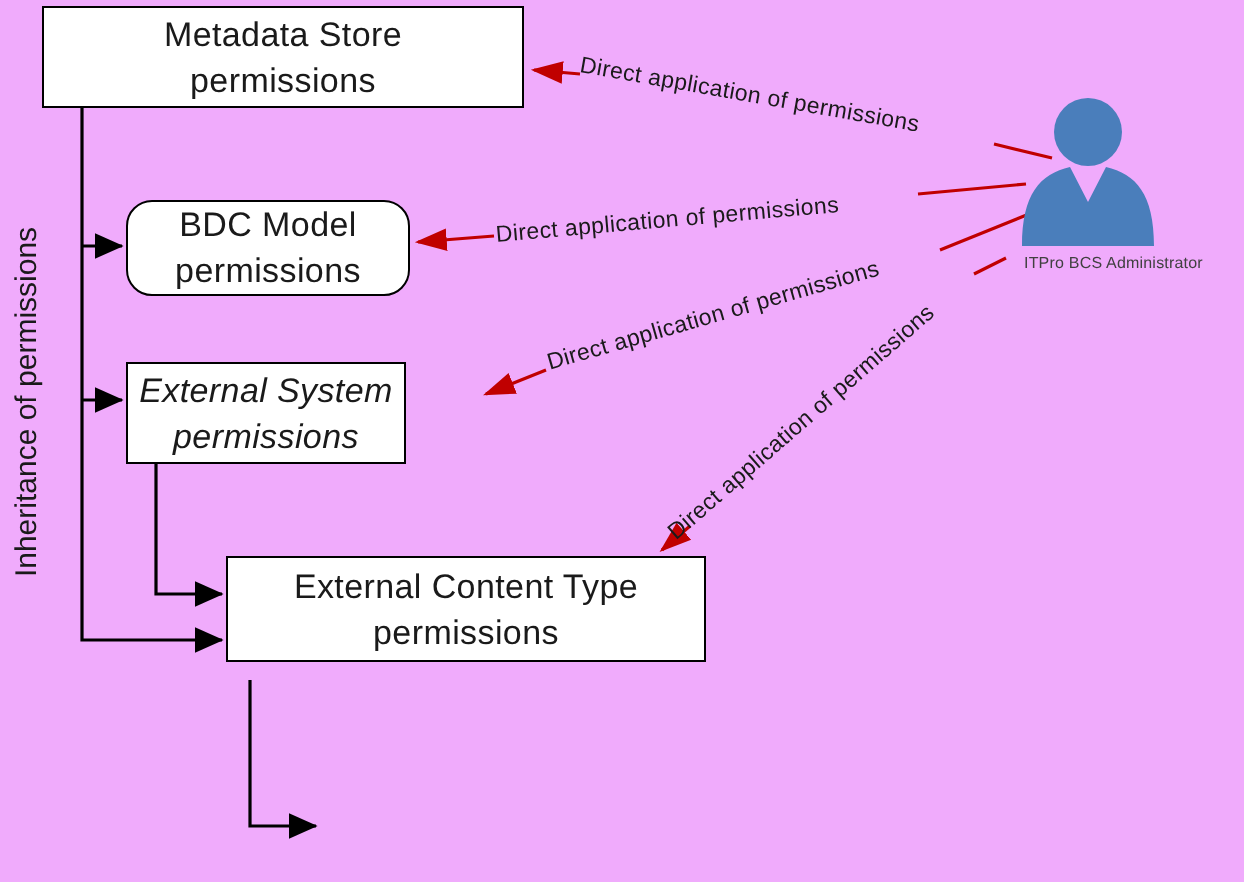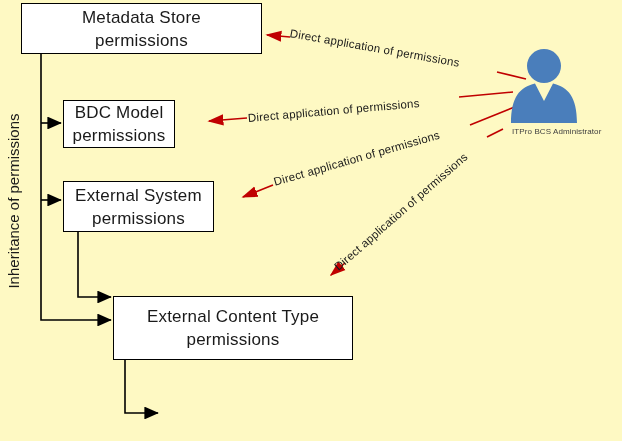--- a/index.html
+++ b/index.html
@@ -1,29 +1,29 @@
 <!DOCTYPE html>
 <html><head>
 <meta charset="utf-8">
 <style>
   html,body{margin:0;padding:0;background:#fff;}
   .canvas{
-    position:relative;width:622px;height:441px;background:#fef9c3;overflow:hidden;
+    position:relative;width:622px;height:441px;background:#f0abfc;overflow:hidden;
     font-family:"Liberation Sans",sans-serif;color:#1a1a1a;
   }
   .dbox{
     position:absolute;border:1.6px solid #000;background:#fff;
     display:flex;align-items:center;justify-content:center;text-align:center;
     font-size:17px;line-height:23px;white-space:pre-line;letter-spacing:.2px;
     box-sizing:border-box;
   }
   #box-metadata{left:21px;top:3px;width:241px;height:51px;}
-  #box-bdc{left:63px;top:100px;width:112px;height:48px;}
-  #box-extsys{left:63px;top:181px;width:151px;height:51px;}
-  #box-ect{left:113px;top:296px;width:240px;height:64px;}
+  #box-bdc{left:63px;top:100px;width:142px;height:48px;border-radius:13px;}
+  #box-extsys{left:63px;top:181px;width:140px;height:51px;font-style:italic;}
+  #box-ect{left:113px;top:278px;width:240px;height:53px;}
   #box-methods{left:160px;top:387px;width:242px;height:52px;line-height:52px;}
   .svg-layer{position:absolute;left:0;top:0;width:622px;height:441px;}
   .rot-label{
     position:absolute;font-size:11.5px;white-space:nowrap;color:#1a1a1a;
     transform-origin:0 50%;height:14px;line-height:14px;letter-spacing:.2px;
   }
   #dl1{left:290px;top:26px;transform:rotate(10deg);}
   #dl2{left:248px;top:111px;transform:rotate(-5deg);}
   #dl3{left:274px;top:175px;transform:rotate(-16deg);}
   #dl4{left:336px;top:261px;transform:rotate(-41deg);}

